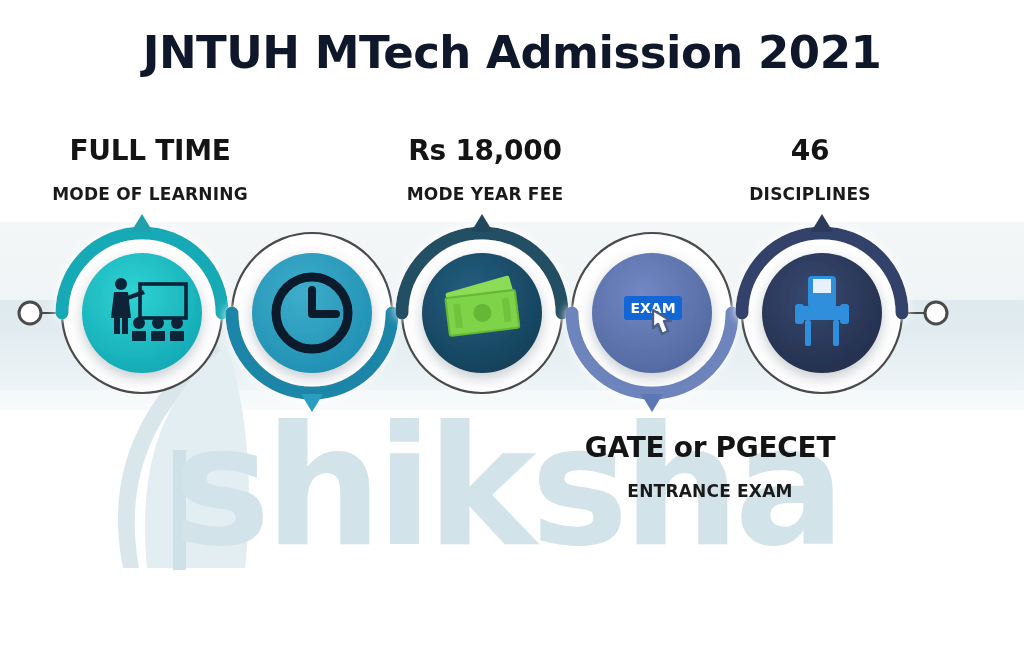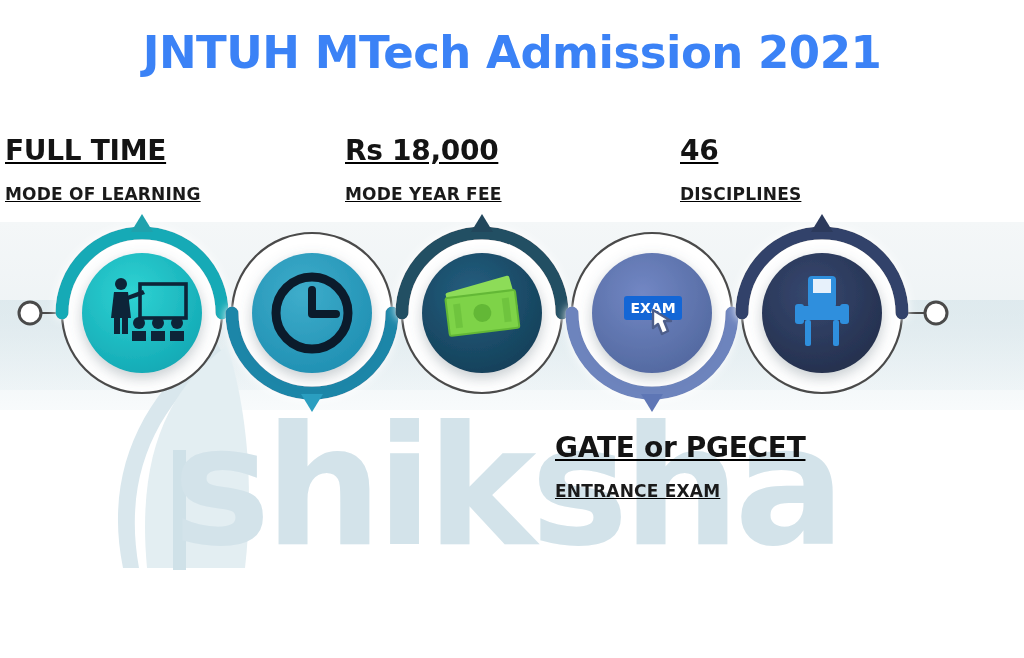--- a/index.html
+++ b/index.html
@@ -38,29 +38,29 @@
     pointer-events:none;
   }
 
   
   .title{
     position:absolute;left:0;right:0;top:26px;
     text-align:center;
     font-family:"DejaVu Sans", sans-serif;
     font-size:45px;font-weight:700;
     letter-spacing:-0.5px;
-    color:#3b82f6;
+    color:#0f172a;
     white-space:nowrap;
   }
 
   
   .timeline{position:absolute;left:0;top:200px;width:1024px;height:230px;}
 
   
-  .label{position:absolute;white-space:nowrap;text-decoration:underline;}
+  .label{position:absolute;text-align:center;white-space:nowrap;}
   .label .big{
     font-family:"DejaVu Sans", sans-serif;
     font-size:28px;font-weight:700;color:#141414;line-height:1.12;
     letter-spacing:-0.3px;
   }
   .label .small{
     font-family:"DejaVu Sans", sans-serif;
     font-size:17px;font-weight:700;color:#1a1a1a;line-height:1.5;
     letter-spacing:0.2px;
     margin-top:16px;

